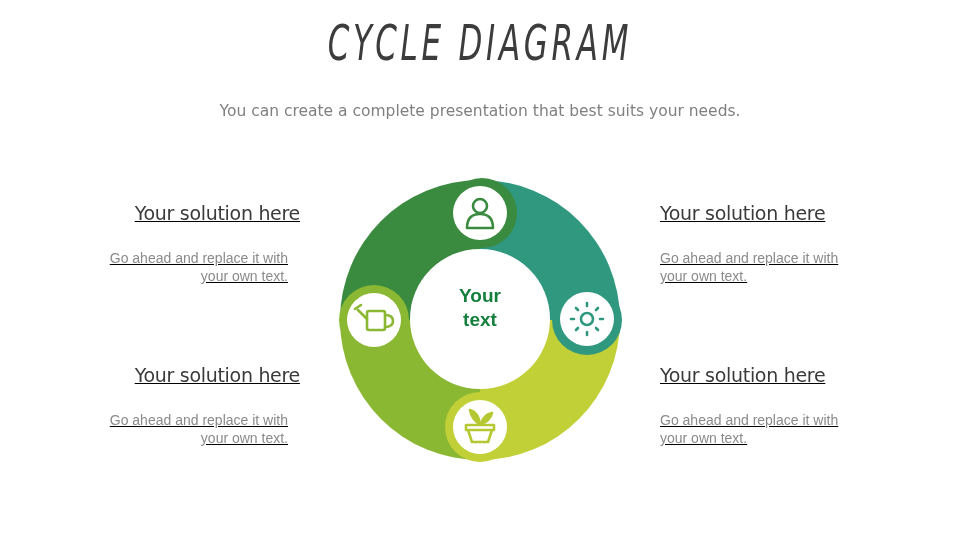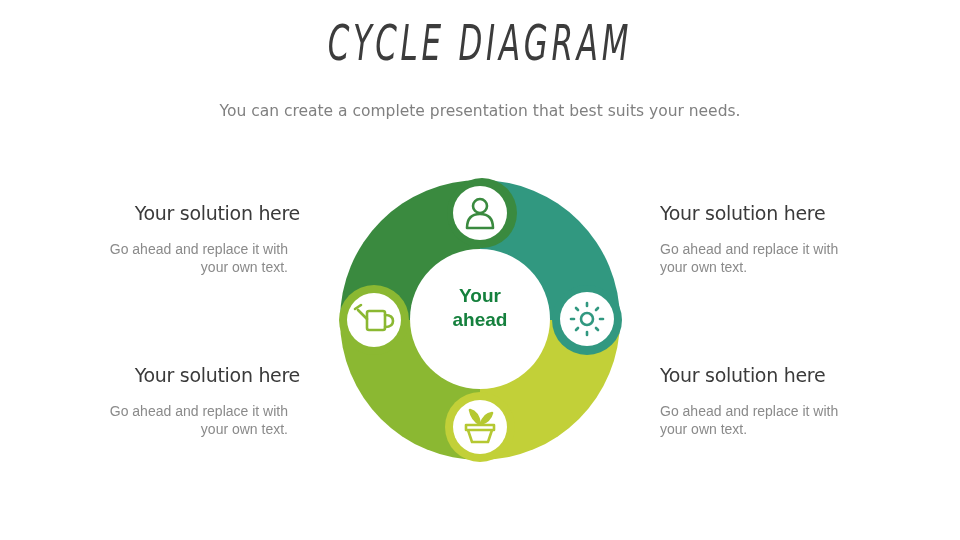--- a/index.html
+++ b/index.html
@@ -13,23 +13,23 @@
   .subtitle {
     position: absolute; left: 0; top: 102px; width: 960px; text-align: center;
     font-family: "DejaVu Sans", sans-serif; font-size: 15.5px; color: #808080;
   }
   .diagram { position: absolute; left: 330px; top: 170px; width: 300px; height: 300px; }
   .center-text {
     position: absolute; left: 410px; top: 284px; width: 140px; text-align: center;
     font-family: "Liberation Sans", sans-serif; font-weight: bold; font-size: 19px;
     line-height: 24px; color: #15803d;
   }
-  .block { position: absolute; width: 200px; }
+  .block { position: absolute; width: 200px; text-decoration: underline; }
   .block .heading { font-family: "DejaVu Sans", sans-serif; font-size: 19px; color: #3a3a3a; white-space: nowrap; letter-spacing: -0.3px; }
-  .block .body { font-family: "Liberation Sans", sans-serif; font-size: 14px; line-height: 18px; color: #8a8a8a; margin-top: 16px; }
+  .block .body { font-family: "Liberation Sans", sans-serif; font-size: 14px; line-height: 18px; color: #8a8a8a; margin-top: 25px; }
   .block.left { text-align: right; }
   .block.right { text-align: left; }
   #b1 { left: 100px; top: 202px; }
   #b2 { left: 660px; top: 202px; }
   #b3 { left: 100px; top: 364px; }
   #b4 { left: 660px; top: 364px; }
   .block.left .heading { margin-right: 0px; }
   .block.left .body { margin-right: 12px; }
 </style>
 </head>
@@ -84,21 +84,21 @@
   <g stroke="#8BB832" stroke-width="2.6" fill="none" stroke-linejoin="round" stroke-linecap="round">
     <rect x="367" y="311" width="18" height="19" rx="2"></rect>
     <path d="M385,315 Q393,315 393,321 Q393,327 385,327"></path>
     <path d="M367,319 L358,310"></path>
     <path d="M355,309 L361,305"></path>
   </g>
 </svg>
 
 <div class="center-text">
   <div>Your</div>
-  <div>ahead</div>
+  <div>text</div>
 </div>
 
 <div class="block left" id="b1">
   <div class="heading">Your solution here</div>
   <div class="body">
     <div>Go ahead and replace it with</div>
     <div>your own text.</div>
   </div>
 </div>
 

